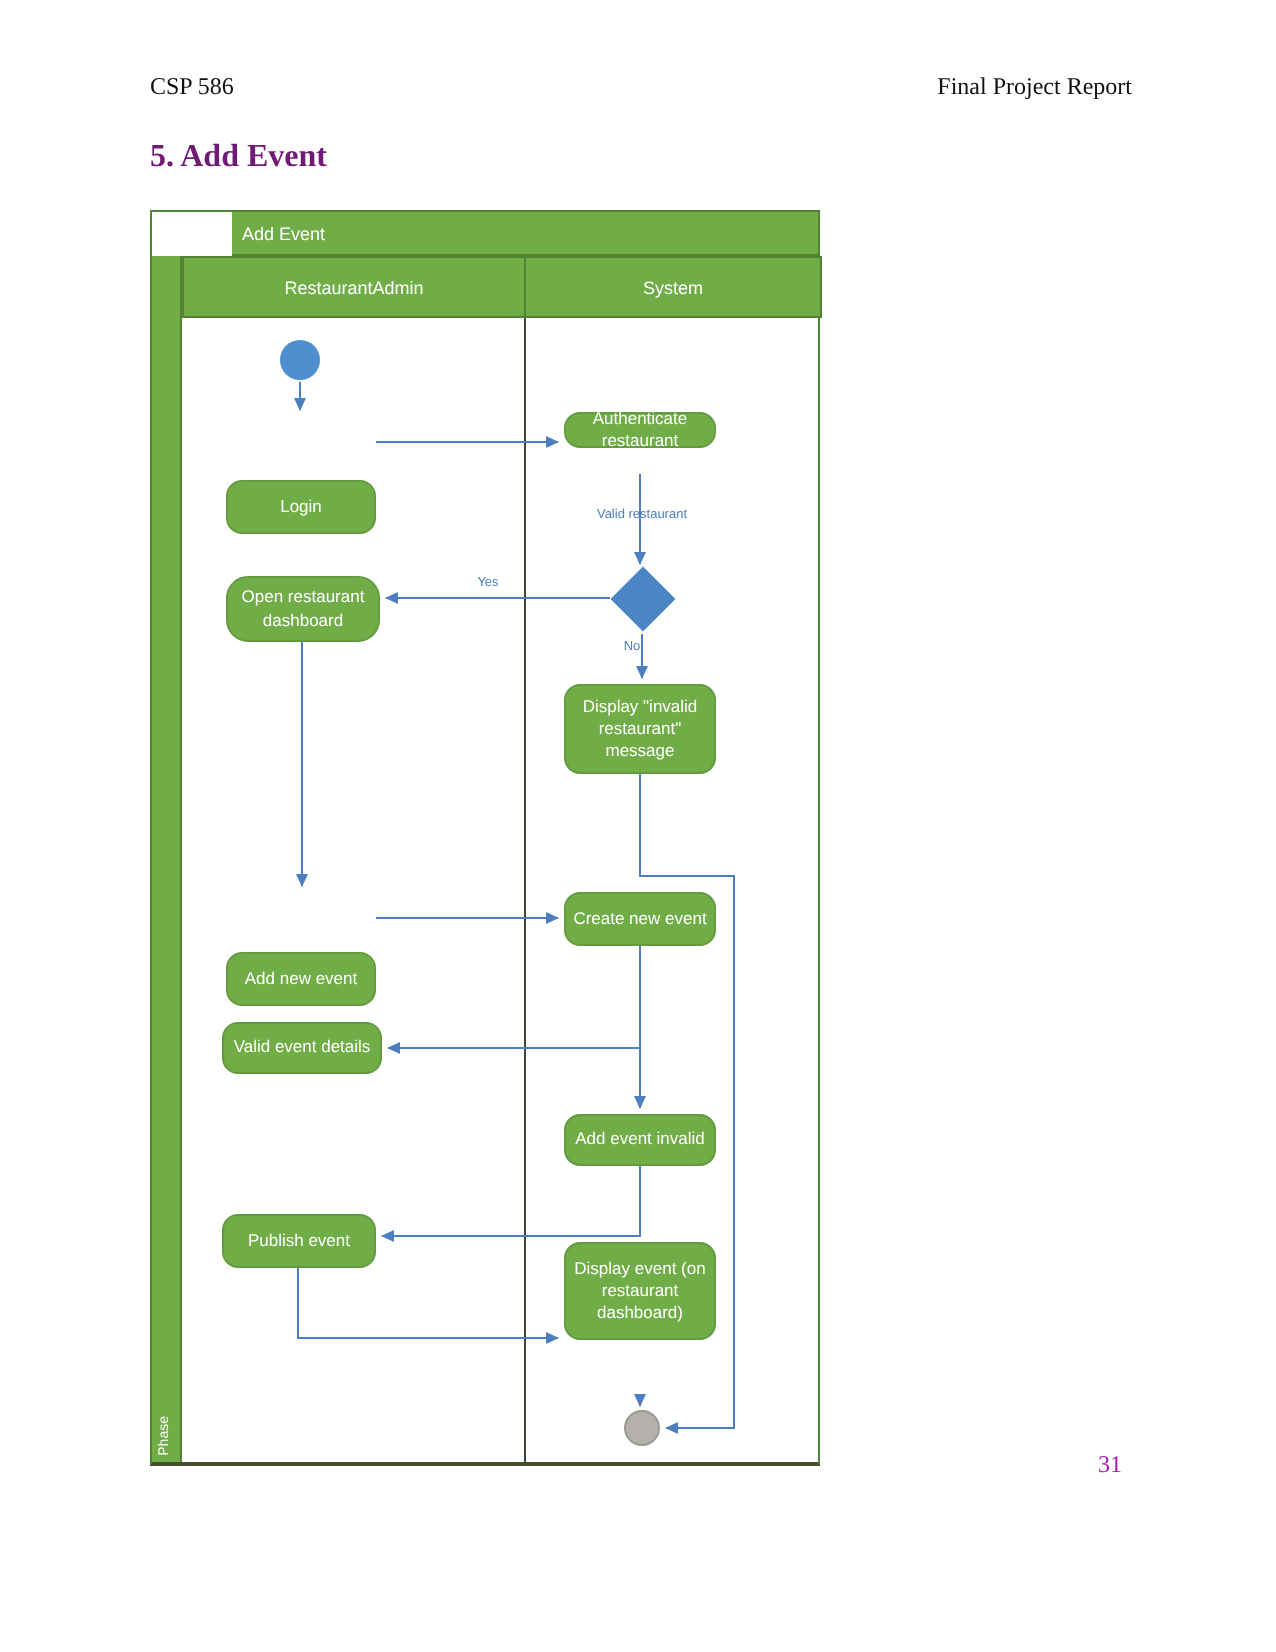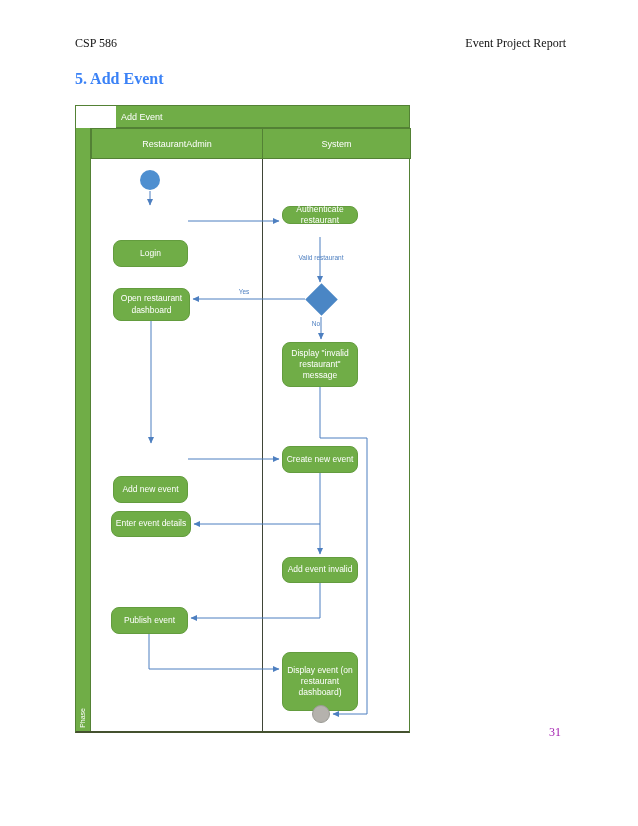--- a/index.html
+++ b/index.html
@@ -14,21 +14,21 @@
   .doc-header-left{
     position:absolute;left:75px;top:36px;
     font-family:Liberation Serif, serif;font-size:12px;color:#111;
   }
   .doc-header-right{
     position:absolute;right:72px;top:36px;
     font-family:"Liberation Serif",serif;font-size:12px;color:#111;
   }
   .section-title{
     position:absolute;left:75px;top:70px;
-    font-family:"Liberation Serif",serif;font-weight:bold;font-size:16px;color:#3b82f6;
+    font-family:"Liberation Serif",serif;font-weight:bold;font-size:16px;color:#701a75;
   }
   .page-number{
     position:absolute;left:549px;top:725px;
     font-family:Liberation Serif, serif;font-size:12px;color:#a21caf;
   }
   
   .diagram{
     position:absolute;left:75px;top:105px;width:335px;height:628px;
     border:1px solid #538135;border-bottom:2px solid #44512f;
     box-sizing:border-box;background:#fff;
@@ -64,28 +64,28 @@
   
   .node{
     position:absolute;
     background:#70AD47;border:1px solid #639c3e;border-radius:8px;
     color:#fff;font-size:8.5px;line-height:1.3;
     display:flex;align-items:center;justify-content:center;text-align:center;
     padding:1px 3px;box-sizing:border-box;
   }
   .n-login{left:37px;top:102px;width:75px;height:27px;margin-top:32px;}
   .n-auth{left:206px;top:100px;width:76px;height:18px;}
-  .n-opendash{left:37px;top:182px;width:77px;height:33px;}
+  .n-opendash{left:37px;top:182px;width:77px;height:33px;border-radius:11px;}
   .n-displayinvalid{left:206px;top:236px;width:76px;height:45px;}
   .n-addnew{left:37px;top:340px;width:75px;height:27px;margin-top:30px;}
   .n-createnew{left:206px;top:340px;width:76px;height:27px;}
   .n-enterdetails{left:35px;top:405px;width:80px;height:26px;}
   .n-adddetails{left:206px;top:451px;width:76px;height:26px;}
   .n-publish{left:35px;top:501px;width:77px;height:27px;}
-  .n-displayevent{left:206px;top:546px;width:76px;height:59px;}
+  .n-displayevent{left:206px;top:515px;width:76px;height:49px;}
   .start-node{
     position:absolute;left:64px;top:64px;width:20px;height:20px;border-radius:50%;
     background:#4e8fd0;
   }
   .decision-node{
     position:absolute;left:234px;top:182px;width:23px;height:23px;
     background:#4a86c5;transform:rotate(45deg);
   }
   .end-node{
     position:absolute;left:236px;top:599px;width:18px;height:18px;border-radius:50%;
@@ -99,21 +99,21 @@
   .l-yes{left:148px;top:182px;width:40px;}
   .l-no{left:225px;top:214px;width:30px;}
   .edges{position:absolute;left:0;top:0;width:335px;height:628px;pointer-events:none;}
 </style>
 </head>
 <body>
 
 <div class="page">
 
   <div class="doc-header-left">CSP 586</div>
-  <div class="doc-header-right">Event Project Report</div>
+  <div class="doc-header-right">Final Project Report</div>
   <div class="section-title">5. Add Event</div>
 
   <div class="diagram">
 
     <div class="dg-titlebar">Add Event</div>
 
     <div class="phase-band">
       <span class="phase-label">Phase</span>
     </div>
 
@@ -148,21 +148,21 @@
 
     <div class="node n-login">Login</div>
     <div class="node n-auth">Authenticate restaurant</div>
 
     <div class="decision-node"></div>
 
     <div class="node n-opendash">Open restaurant dashboard</div>
     <div class="node n-displayinvalid">Display "invalid restaurant" message</div>
     <div class="node n-addnew">Add new event</div>
     <div class="node n-createnew">Create new event</div>
-    <div class="node n-enterdetails">Enter event details</div>
+    <div class="node n-enterdetails">Valid event details</div>
     <div class="node n-adddetails">Add event invalid</div>
     <div class="node n-publish">Publish event</div>
     <div class="node n-displayevent">Display event (on restaurant dashboard)</div>
 
     <div class="end-node"></div>
 
     <div class="edge-label l-valid">Valid restaurant</div>
     <div class="edge-label l-yes">Yes</div>
     <div class="edge-label l-no">No</div>
 

